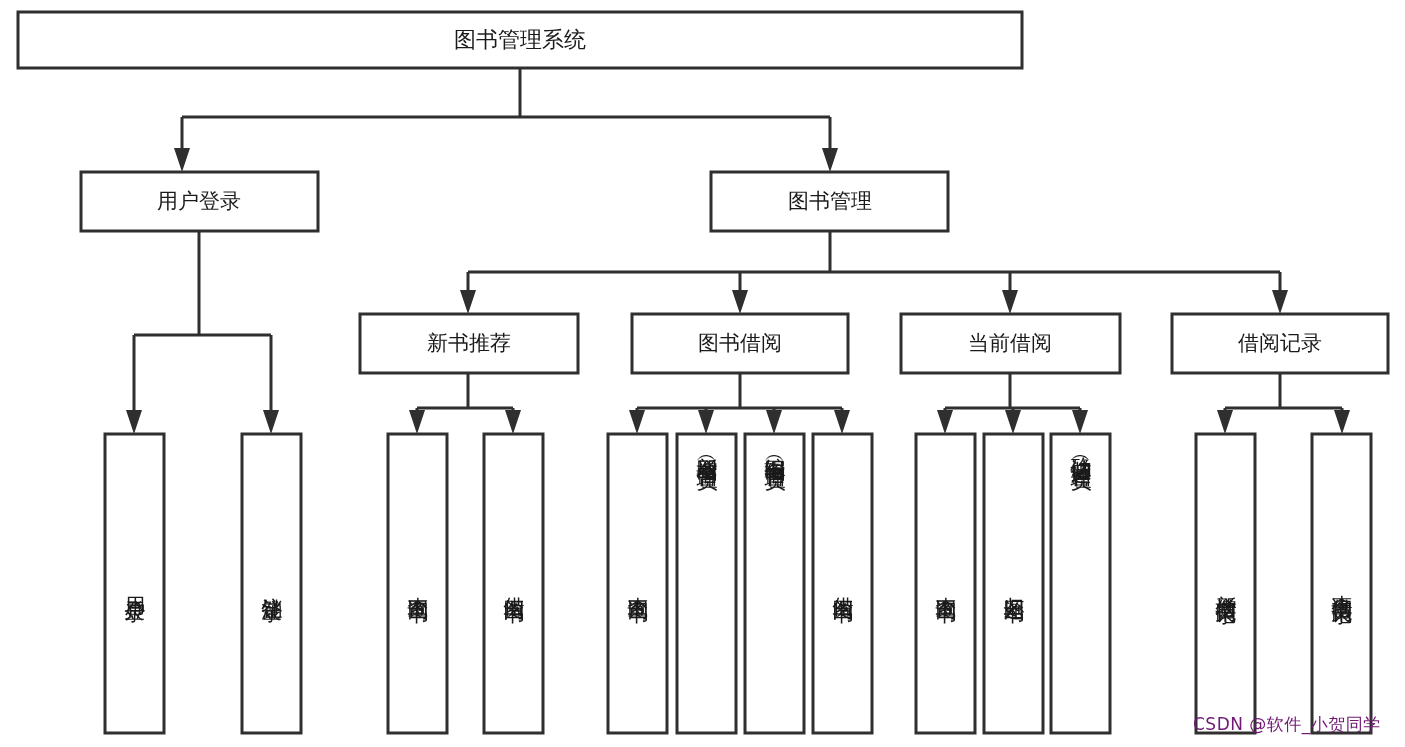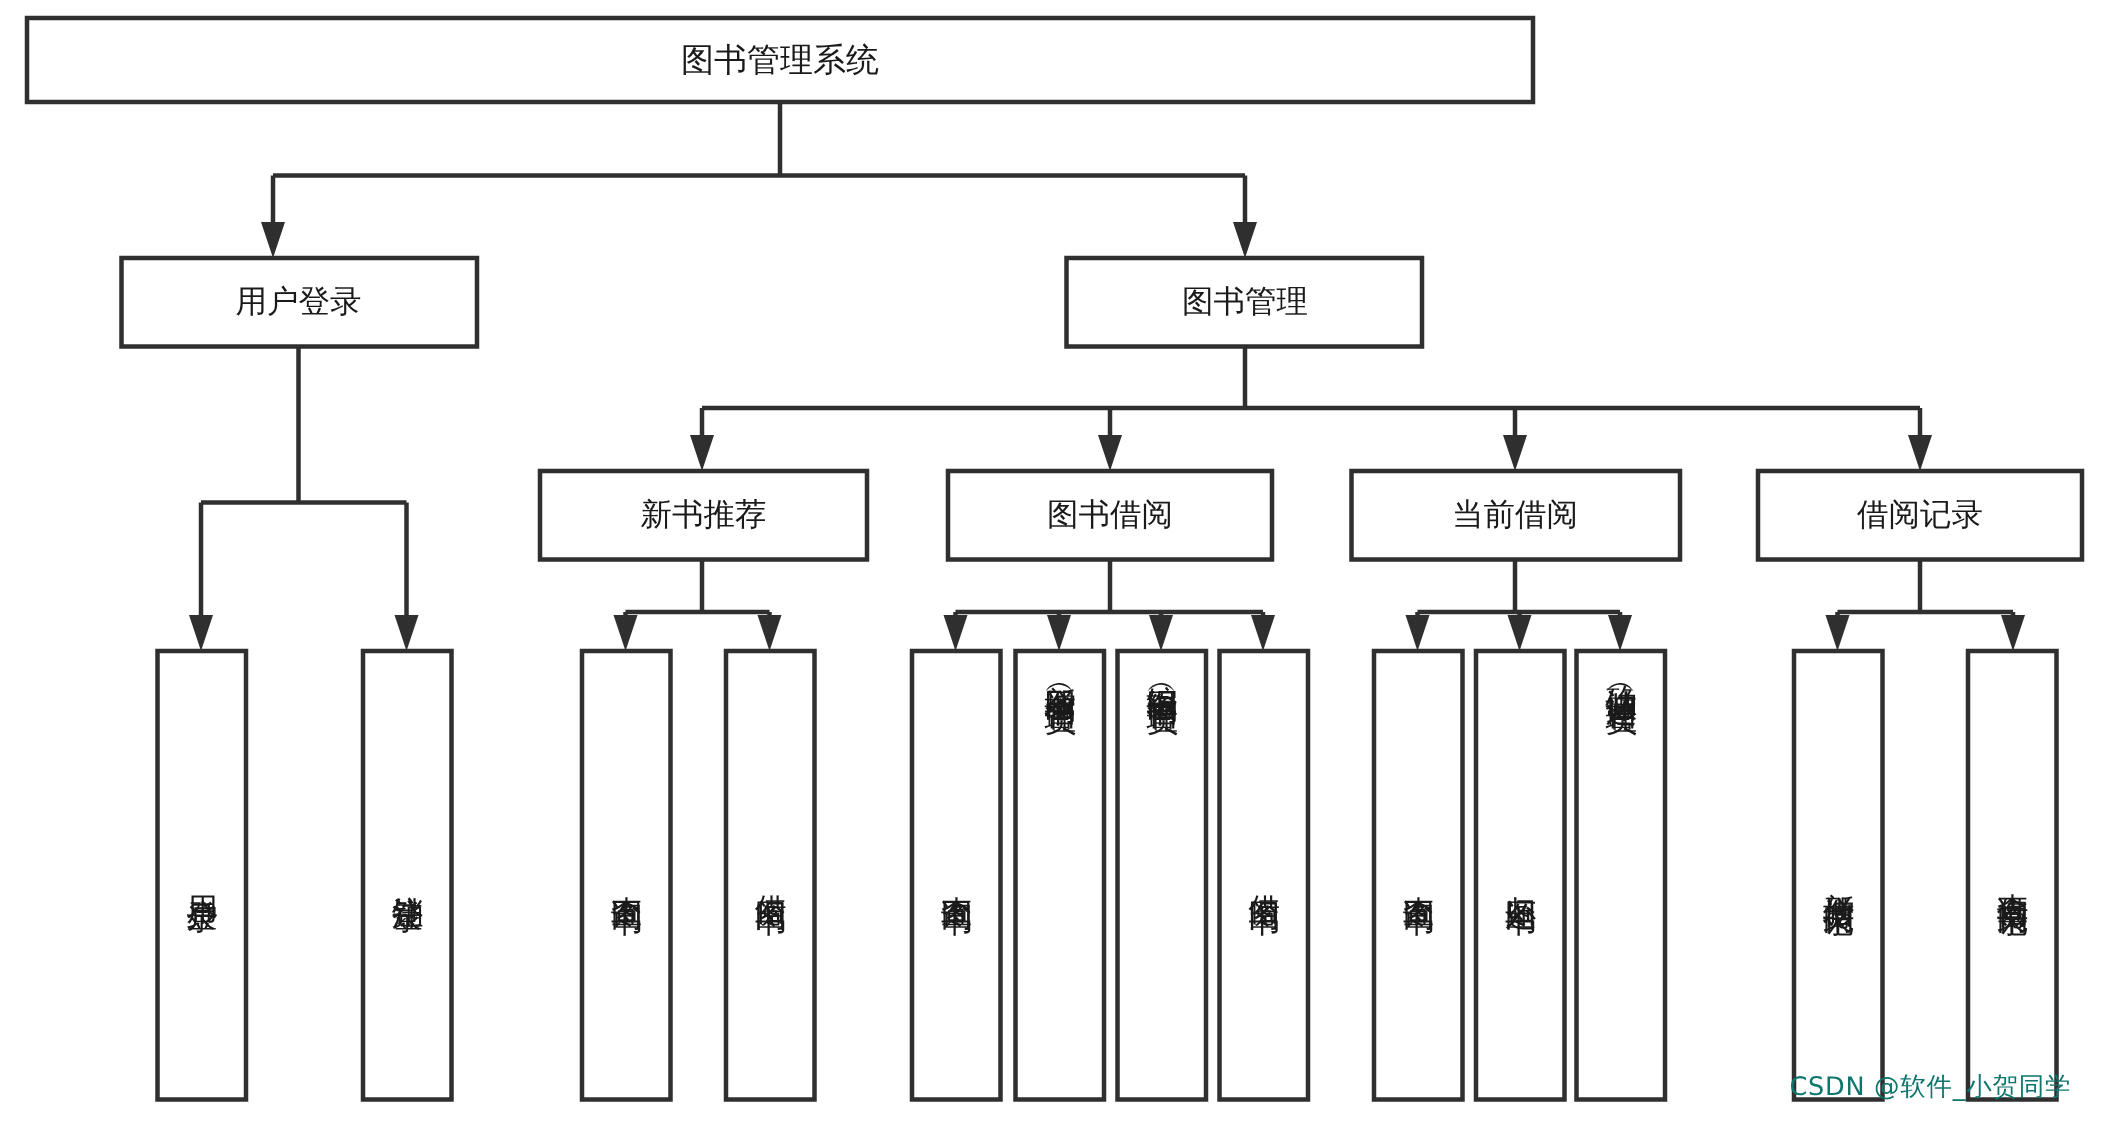--- a/index.html
+++ b/index.html
@@ -68,21 +68,21 @@
     letter-spacing: 2px;
     color: #1a1a1a;
     white-space: nowrap;
   }
   .watermark {
     position: absolute;
     left: 1193px;
     top: 713px;
     font-family: "DejaVu Sans", "Liberation Sans", sans-serif;
     font-size: 17px;
-    color: #0f766e;
+    color: #701a75;
     white-space: nowrap;
     letter-spacing: 0.5px;
   }
 </style>
 </head>
 <body>
 
 <div id="diagram-root">
 
   <svg class="diagram-canvas" viewBox="0 0 1405 747" xmlns="http://www.w3.org/2000/svg">

